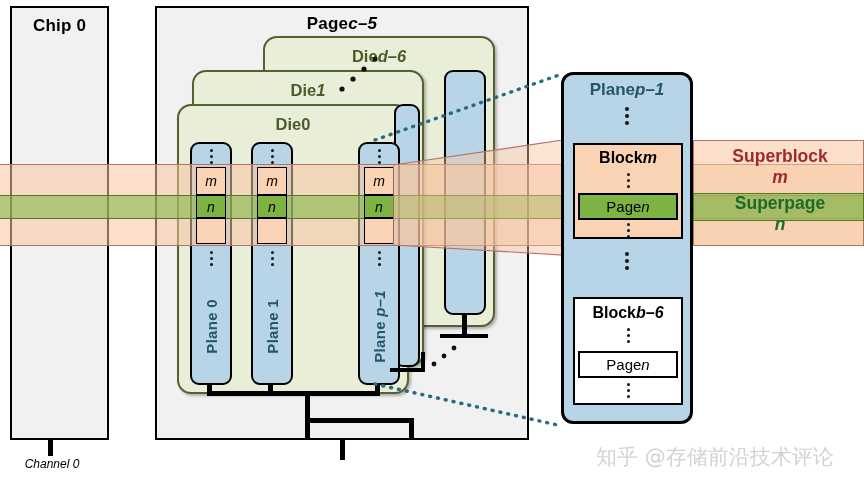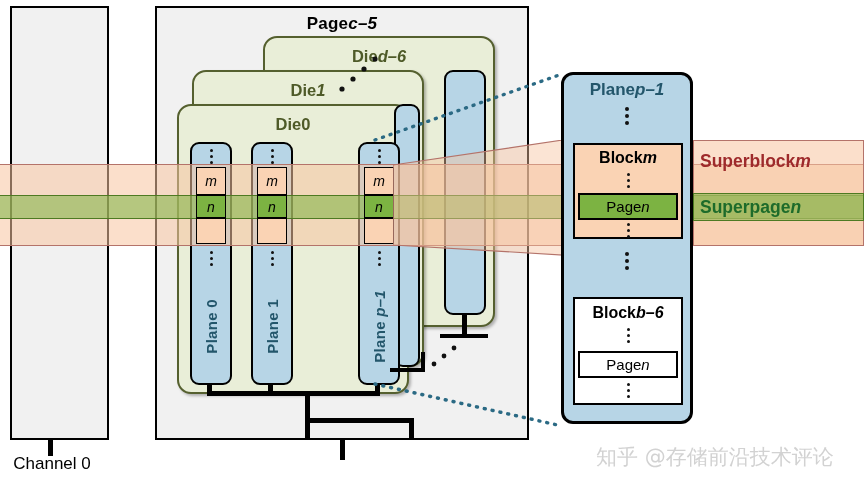--- a/index.html
+++ b/index.html
@@ -56,34 +56,37 @@
   .pagebox{border:2.5px solid #000;background:#7cb342;font-size:15px;color:#000;}
   .pagebox.white{background:#ffffff;}
 
   .sb-label{font-weight:bold;font-size:17.5px;color:#9e2a2b;}
   .sp-label{font-weight:bold;font-size:17.5px;color:#1d6b2a;}
 
   
   .wire{background:#000;}
 
   
-  .caption{font-size:17px;color:#000;}
+  .caption{font-size:12px;color:#000;font-style:italic;}
 
   
   .watermark{font-size:21px;color:#d2d2d2;white-space:nowrap;
              font-family:"DejaVu Sans",sans-serif;}
 
   svg{display:block;}
 </style>
 </head>
 <body>
 
 <div id="stage">
 
   <div class="abs chip" style="left:10px;top:6px;width:99px;height:434px;"></div>
+  <div class="abs ctr" style="left:10px;top:12px;width:99px;height:28px;">
+    <span class="chip-label">Chip 0</span>
+  </div>
 
   <div class="abs chip" style="left:155px;top:6px;width:374px;height:434px;"></div>
   <div class="abs ctr" style="left:155px;top:10px;width:374px;height:28px;">
     <span class="chip-label">Page </span>
     <span class="chip-label ital">c–5</span>
   </div>
 
   <div class="abs hdots" style="left:106px;top:252px;width:48px;height:12px;"></div>
 
   <div class="abs die" style="left:263px;top:36px;width:232px;height:291px;"></div>
@@ -290,28 +293,28 @@
     <span class="ital">n</span>
   </div>
   <div class="abs vdots" style="left:573px;top:381px;width:110px;height:18px;">
     <i></i>
       <i></i>
       <i></i>
   </div>
 
   <div class="abs" style="left:693px;top:140px;width:171px;height:106px;
               background:rgba(247,196,160,.55);border:1.4px solid #b4736a;"></div>
-  <div class="abs ctr" style="left:700px;top:146px;width:160px;height:30px;justify-content:flex-start;">
+  <div class="abs ctr" style="left:700px;top:146px;width:160px;height:30px;justify-content:flex-start;flex-direction:column;">
     <span class="sb-label">Superblock </span>
     <span class="sb-label ital">m</span>
   </div>
 
   <div class="abs" style="left:693px;top:193px;width:171px;height:28px;
               background:rgba(124,179,66,.55);border:1.4px solid #4e7a22;"></div>
-  <div class="abs ctr" style="left:700px;top:193px;width:160px;height:28px;justify-content:flex-start;">
+  <div class="abs ctr" style="left:700px;top:193px;width:160px;height:28px;justify-content:flex-start;flex-direction:column;">
     <span class="sp-label">Superpage </span>
     <span class="sp-label ital">n</span>
   </div>
 
   <svg class="abs" style="left:370px;top:60px;" width="200" height="90">
     <line x1="5" y1="80" x2="192" y2="14" stroke="#2b6a84" stroke-width="3.4" stroke-linecap="round" stroke-dasharray="1 7"></line>
   </svg>
   <svg class="abs" style="left:370px;top:378px;" width="200" height="60">
     <line x1="5" y1="6" x2="192" y2="48" stroke="#2b6a84" stroke-width="3.4" stroke-linecap="round" stroke-dasharray="1 7"></line>
   </svg>

